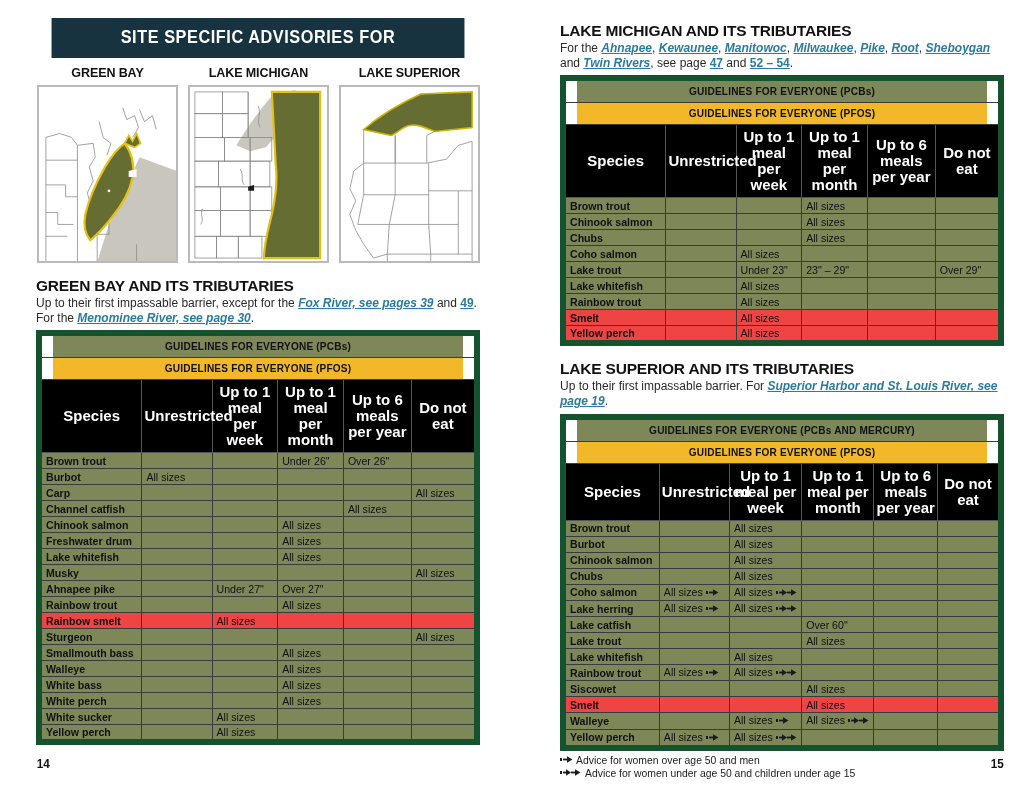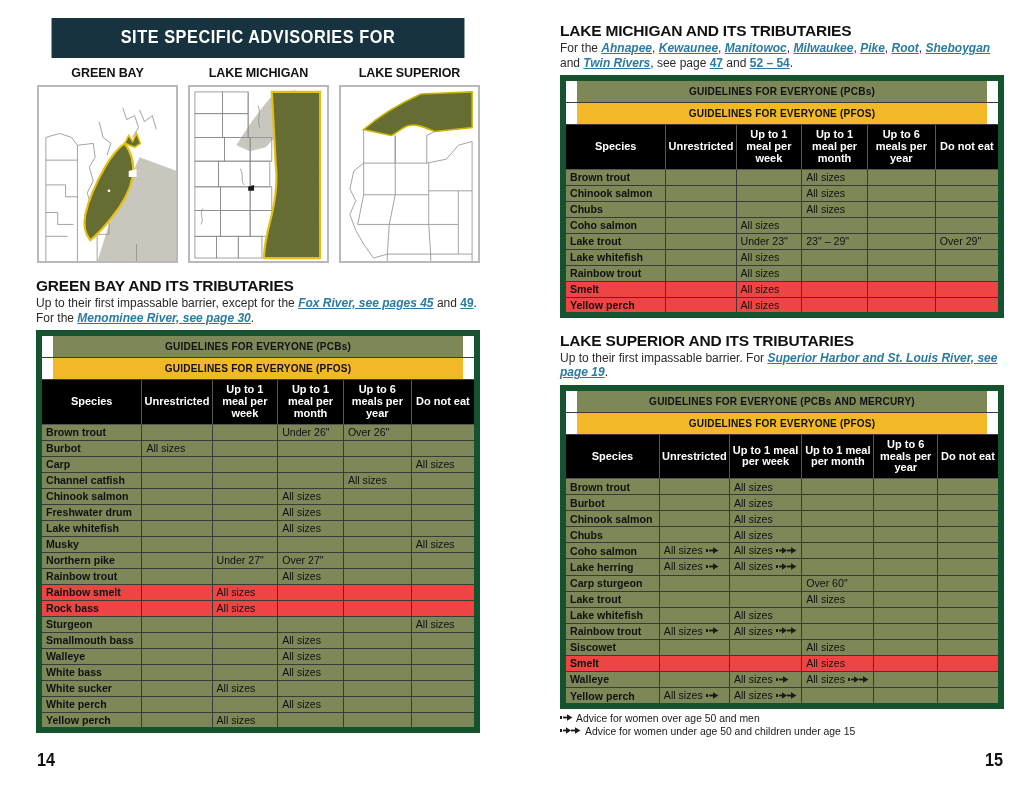--- a/index.html
+++ b/index.html
@@ -116,21 +116,21 @@
     padding: 4px 0 5px 0 !important;
     transform: scaleX(.95);
     font-stretch: condensed;
   }
   .band-pcb { background: #7d8758; }
   .band-pfos { background: #f2b828; }
   .hdr-row th {
     background: #000000;
     color: #ffffff;
     font-weight: bold;
-    font-size: 11px;
+    font-size: 15px;
     text-align: center;
     line-height: 1.07;
     padding: 4px 2px;
     border-color: #555;
   }
   .row-green td { background: #7d8758; }
   .row-yellow td { background: #ef4444; }
   .sp { font-weight: bold; white-space: nowrap; }
   .val { white-space: nowrap; }
 
@@ -172,21 +172,21 @@
   }
   .arrow1 svg, .arrow2 svg { display: block; }
 
   .cellarrow { display: inline-block; margin-left: 3px; vertical-align: middle; position: relative; top: -1px; }
 
   
   .pagenum {
     position: absolute;
     bottom: 24px;
     font-weight: bold;
-    font-size: 18px;
+    font-size: 13px;
     color: #111;
     font-stretch: condensed;
     transform: scaleX(.9);
   }
   .pagenum.left  { left: 28px; }
   .pagenum.right { right: 28px; }
 </style>
 </head>
 <body>
 
@@ -305,21 +305,21 @@
                 <path d="M92 170 L92 178"></path>
               </g>
               <rect x="0.5" y="0.5" width="140" height="177" fill="none" stroke="#b9b9b9"></rect>
             </svg>
           </div>
         </div>
 
       </div>
 
       <div class="sec-title">GREEN BAY AND ITS TRIBUTARIES</div>
-      <div class="sec-sub"><span>Up to their first impassable barrier, except for the </span><a class="lnk">Fox River, see pages 45</a><span> and </span><a class="lnk plain">49</a><span>. For the </span><a class="lnk">Menominee River, see page 30</a><span>.</span></div>
+      <div class="sec-sub"><span>Up to their first impassable barrier, except for the </span><a class="lnk">Fox River, see pages 39</a><span> and </span><a class="lnk plain">49</a><span>. For the </span><a class="lnk">Menominee River, see page 30</a><span>.</span></div>
 
       <table class="adv-table">
         <colgroup>
           <col class="w-species">
             <col class="w-unres">
             <col class="w-wk">
             <col class="w-mo">
             <col class="w-yr">
             <col class="w-no">
         </colgroup>
@@ -398,21 +398,21 @@
             </tr>
             <tr class="row-green">
               <td class="sp">Musky</td>
               <td class="val"></td>
               <td class="val"></td>
               <td class="val"></td>
               <td class="val"></td>
               <td class="val">All sizes</td>
             </tr>
             <tr class="row-green">
-              <td class="sp">Northern pike</td>
+              <td class="sp">Ahnapee pike</td>
               <td class="val"></td>
               <td class="val">Under 27"</td>
               <td class="val">Over 27"</td>
               <td class="val"></td>
               <td class="val"></td>
             </tr>
             <tr class="row-green">
               <td class="sp">Rainbow trout</td>
               <td class="val"></td>
               <td class="val"></td>
@@ -421,28 +421,20 @@
               <td class="val"></td>
             </tr>
             <tr class="row-yellow">
               <td class="sp">Rainbow smelt</td>
               <td class="val"></td>
               <td class="val">All sizes</td>
               <td class="val"></td>
               <td class="val"></td>
               <td class="val"></td>
             </tr>
-            <tr class="row-yellow">
-              <td class="sp">Rock bass</td>
-              <td class="val"></td>
-              <td class="val">All sizes</td>
-              <td class="val"></td>
-              <td class="val"></td>
-              <td class="val"></td>
-            </tr>
             <tr class="row-green">
               <td class="sp">Sturgeon</td>
               <td class="val"></td>
               <td class="val"></td>
               <td class="val"></td>
               <td class="val"></td>
               <td class="val">All sizes</td>
             </tr>
             <tr class="row-green">
               <td class="sp">Smallmouth bass</td>
@@ -462,32 +454,32 @@
             </tr>
             <tr class="row-green">
               <td class="sp">White bass</td>
               <td class="val"></td>
               <td class="val"></td>
               <td class="val">All sizes</td>
               <td class="val"></td>
               <td class="val"></td>
             </tr>
             <tr class="row-green">
+              <td class="sp">White perch</td>
+              <td class="val"></td>
+              <td class="val"></td>
+              <td class="val">All sizes</td>
+              <td class="val"></td>
+              <td class="val"></td>
+            </tr>
+            <tr class="row-green">
               <td class="sp">White sucker</td>
               <td class="val"></td>
               <td class="val">All sizes</td>
               <td class="val"></td>
-              <td class="val"></td>
-              <td class="val"></td>
-            </tr>
-            <tr class="row-green">
-              <td class="sp">White perch</td>
-              <td class="val"></td>
-              <td class="val"></td>
-              <td class="val">All sizes</td>
               <td class="val"></td>
               <td class="val"></td>
             </tr>
             <tr class="row-green">
               <td class="sp">Yellow perch</td>
               <td class="val"></td>
               <td class="val">All sizes</td>
               <td class="val"></td>
               <td class="val"></td>
               <td class="val"></td>
@@ -695,21 +687,21 @@
                       <rect x="3" y="3.6" width="4" height="1.8" fill="#1b1b1b"></rect>
                       <path d="M6 1.2 L11 4.5 L6 7.8 Z" fill="#1b1b1b"></path>
                       <rect x="11" y="3.6" width="5" height="1.8" fill="#1b1b1b"></rect>
                       <path d="M15 1.2 L20.5 4.5 L15 7.8 Z" fill="#1b1b1b"></path>
                     </svg></span></span></td>
               <td class="val"></td>
               <td class="val"></td>
               <td class="val"></td>
             </tr>
             <tr class="row-green">
-              <td class="sp">Carp sturgeon</td>
+              <td class="sp">Lake catfish</td>
               <td class="val"></td>
               <td class="val"></td>
               <td class="val"><span>Over 60"</span></td>
               <td class="val"></td>
               <td class="val"></td>
             </tr>
             <tr class="row-green">
               <td class="sp">Lake trout</td>
               <td class="val"></td>
               <td class="val"></td>

